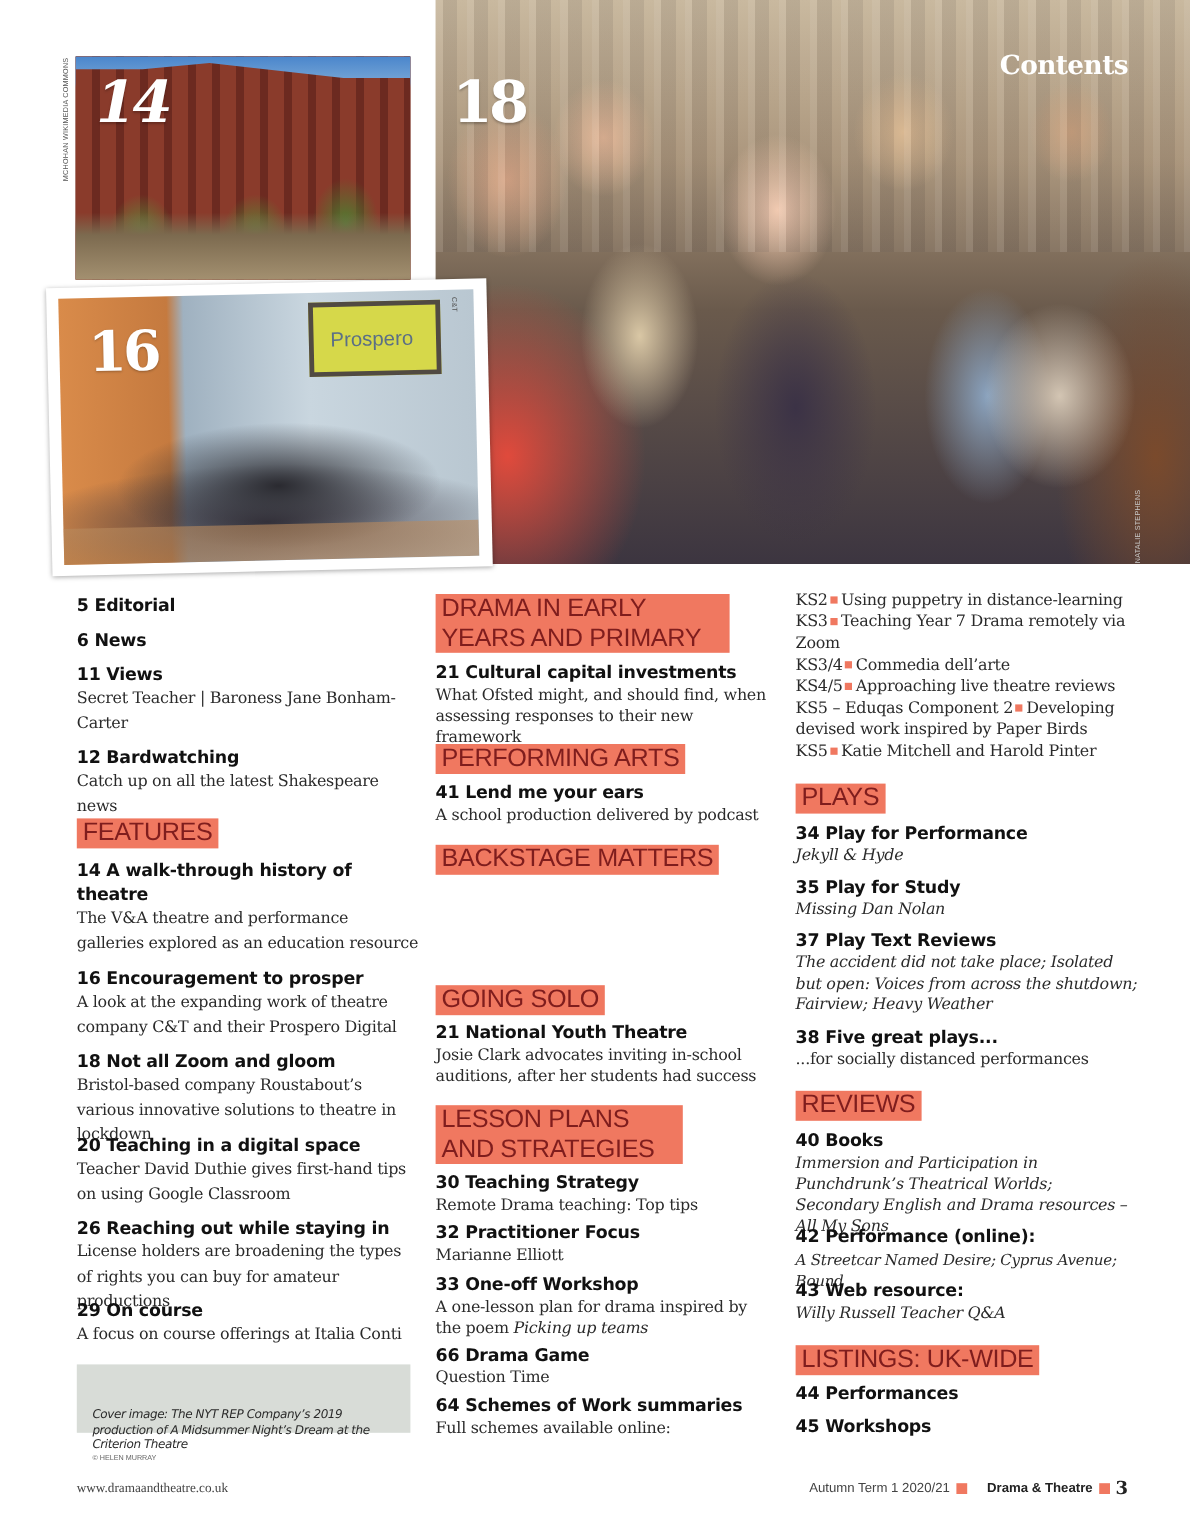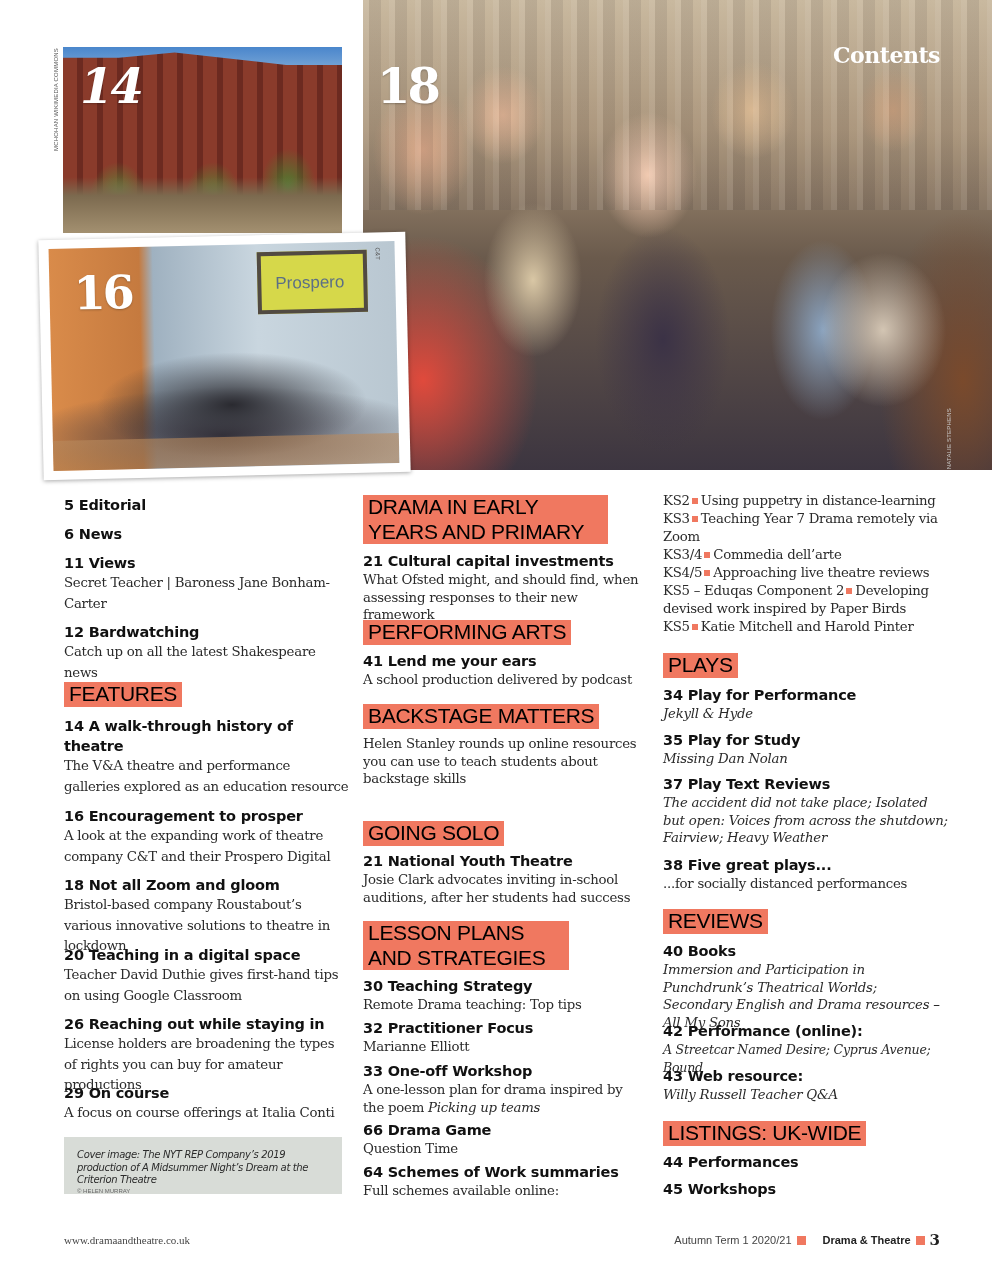--- a/index.html
+++ b/index.html
@@ -95,37 +95,37 @@
     line-height: 20px; color: #111; letter-spacing: -0.2px;
   }
   .entry .desc {
     display: block; font-family: "DejaVu Serif", serif; font-size: 13.3px; line-height: 20.5px; color: #2a2a2a;
     letter-spacing: -0.25px;
   }
   .col-2 .entry .desc, .col-3 .entry .desc { line-height: 17.5px; }
   .entry .desc.italic { font-style: italic; }
 
   .section-label {
-    position: absolute; left: 0; background: #f07860; color: #000000;
+    position: absolute; left: 0; background: #f07860; color: #7f1d1d;
     font-family: "Liberation Sans", sans-serif; font-size: 21px; line-height: 24.5px;
     padding: 0 5px; letter-spacing: -0.3px; text-transform: uppercase;
   }
 
   .ks-list { position: absolute; left: 0; top: 492px; width: 290px; }
   .ks-line {
     font-family: "DejaVu Serif", serif; font-size: 13.3px; line-height: 18px; color: #2a2a2a; letter-spacing: -0.25px;
   }
   .bullet { display: inline-block; width: 6px; height: 6px; background: #f07860; margin: 0 3px 1px 2px; vertical-align: middle; }
 
   .cover-box {
     position: absolute; left: 64px; top: 1137px; width: 278px; height: 57px; background: #d8dcd7;
     padding: 12px 12px 0 13px;
   }
   .cover-box .cap {
-    font-family: "DejaVu Sans", sans-serif; font-style: italic; font-size: 10px; line-height: 12.5px; color: #2b2b2b; letter-spacing: -0.35px;
+    font-family: "DejaVu Sans", sans-serif; font-style: italic; font-size: 10px; line-height: 12.5px; color: #2b2b2b; letter-spacing: -0.35px; margin-top: 25px;
   }
   .cover-box .copy {
     font-family: "Liberation Sans", sans-serif; font-size: 6px; color: #666; margin-top: 1px;
   }
 
   
   .footer-url {
     position: absolute; left: 64px; top: 1234px; font-family: Liberation Serif, serif; font-size: 11px; color: #444;
   }
   .footer-right {
@@ -216,21 +216,20 @@
   </div>
 
   <div class="section-label" style="top:620px">PERFORMING ARTS</div>
   <div class="entry" style="top:651px">
     <span class="title">41 Lend me your ears</span>
     <span class="desc">A school production delivered by podcast</span>
   </div>
 
   <div class="section-label" style="top:704px">BACKSTAGE MATTERS</div>
   <div class="entry" style="top:735px">
-    <span class="desc">Helen Stanley rounds up online resources you can use to teach students about backstage skills</span>
   </div>
 
   <div class="section-label" style="top:821px">GOING SOLO</div>
   <div class="entry" style="top:851px">
     <span class="title">21 National Youth Theatre</span>
     <span class="desc">Josie Clark advocates inviting in-school auditions, after her students had success</span>
   </div>
 
   <div class="section-label" style="top:921px; width:206px;">LESSON PLANS AND STRATEGIES</div>
   <div class="entry" style="top:976px">

